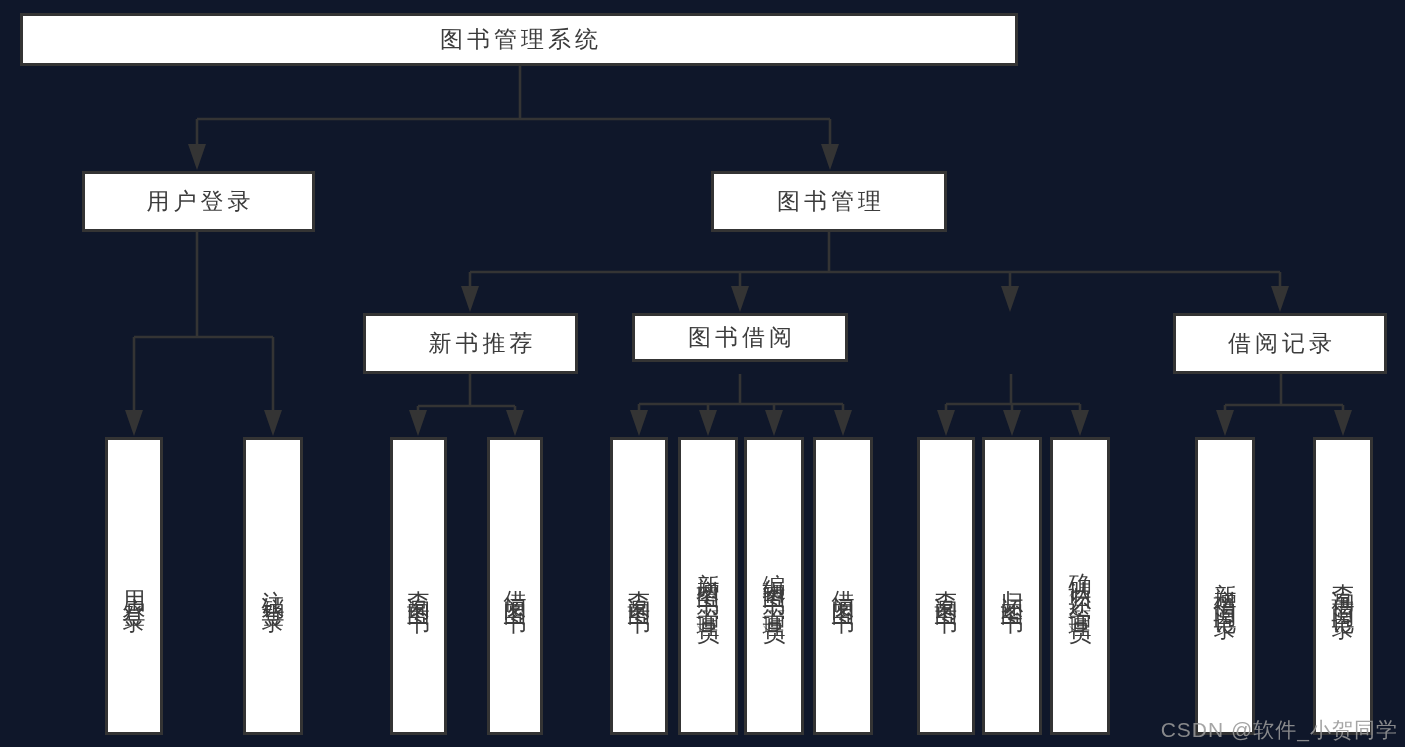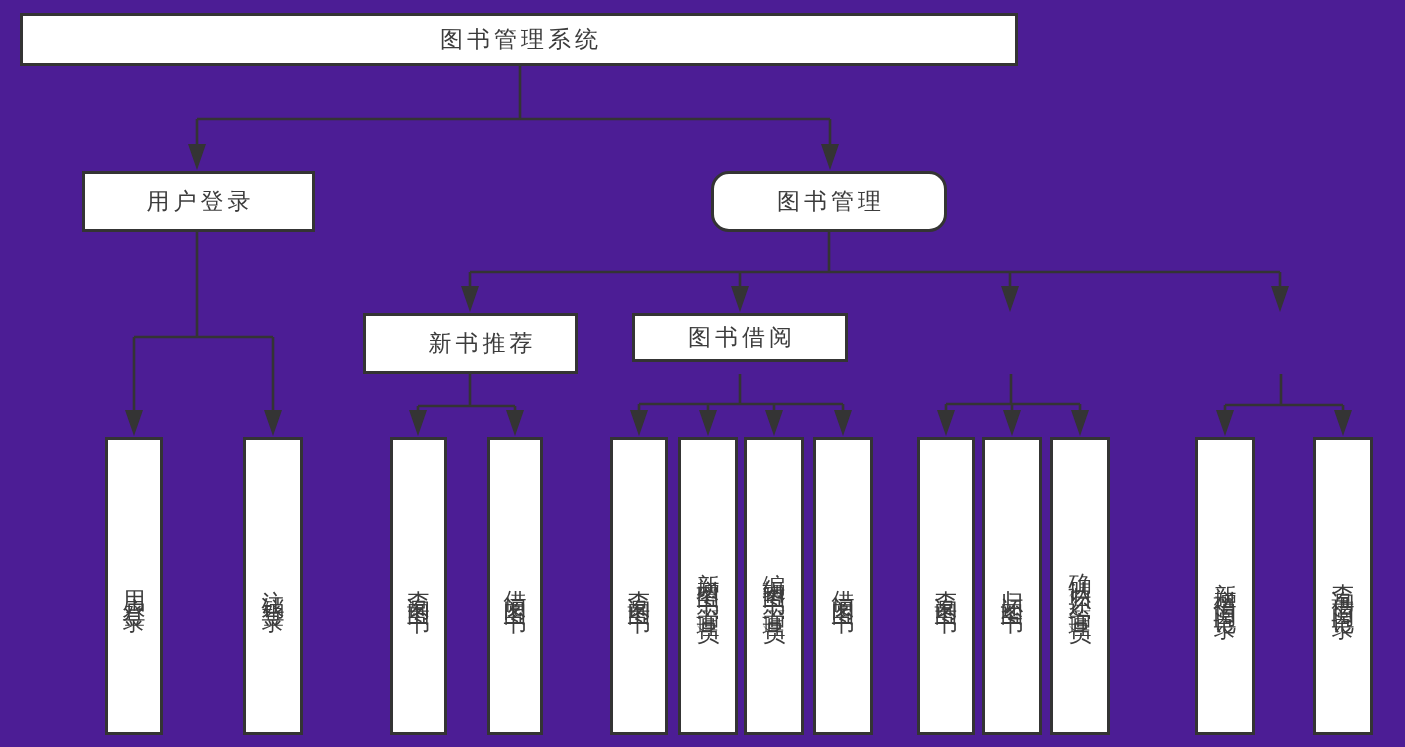--- a/index.html
+++ b/index.html
@@ -1,20 +1,20 @@
 <!DOCTYPE html>
 <html><head>
 <meta charset="utf-8">
 <style>
   html, body { margin: 0; padding: 0; background: #ffffff; }
   .stage {
     position: relative;
     width: 1405px;
     height: 747px;
-    background: #4c1d95;
+    background: #0f172a;
     overflow: hidden;
     font-family: "Liberation Sans", "DejaVu Sans", sans-serif;
     color: #3a3a3a;
   }
   .connectors {
     position: absolute;
     left: 0; top: 0;
     width: 1405px; height: 747px;
     pointer-events: none;
   }
@@ -102,29 +102,32 @@
     </g>
   </svg>
 
   <div class="box" style="left:20px; top:13px; width:998px; height:53px;">
     <span class="hlabel">图书管理系统</span>
   </div>
 
   <div class="box" style="left:82px; top:171px; width:233px; height:61px;">
     <span class="hlabel">用户登录</span>
   </div>
-  <div class="box" style="left:711px; top:171px; width:236px; height:61px;border-radius:18px;">
+  <div class="box" style="left:711px; top:171px; width:236px; height:61px;">
     <span class="hlabel">图书管理</span>
   </div>
 
   <div class="box" style="left:363px; top:313px; width:215px; height:61px;padding-left:20px;">
     <span class="hlabel">新书推荐</span>
   </div>
   <div class="box" style="left:632px; top:313px; width:216px; height:49px;">
     <span class="hlabel">图书借阅</span>
+  </div>
+  <div class="box" style="left:1173px; top:313px; width:214px; height:61px;">
+    <span class="hlabel">借阅记录</span>
   </div>
 
   <div class="box leaf" style="left:105px; width:58px;">
     <span class="vlabel">用户登录</span>
   </div>
   <div class="box leaf" style="left:243px; width:60px;">
     <span class="vlabel">注销登录</span>
   </div>
 
   <div class="box leaf" style="left:390px; width:57px;">
@@ -157,14 +160,15 @@
     <span class="vlabel">确认归还（管理员）</span>
   </div>
 
   <div class="box leaf" style="left:1195px; width:60px;">
     <span class="vlabel">新增借阅记录</span>
   </div>
   <div class="box leaf" style="left:1313px; width:60px;">
     <span class="vlabel">查询借阅记录</span>
   </div>
 
+  <div class="watermark">CSDN @软件_小贺同学</div>
 
 </div>
 
 </body></html>

